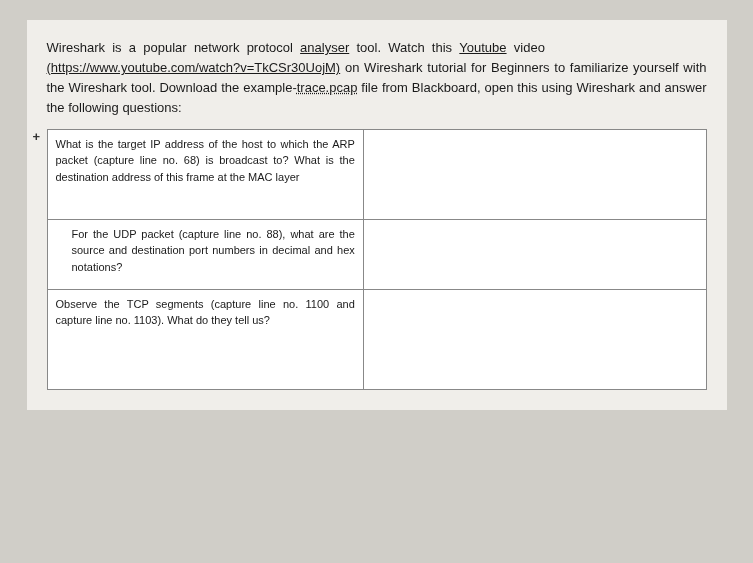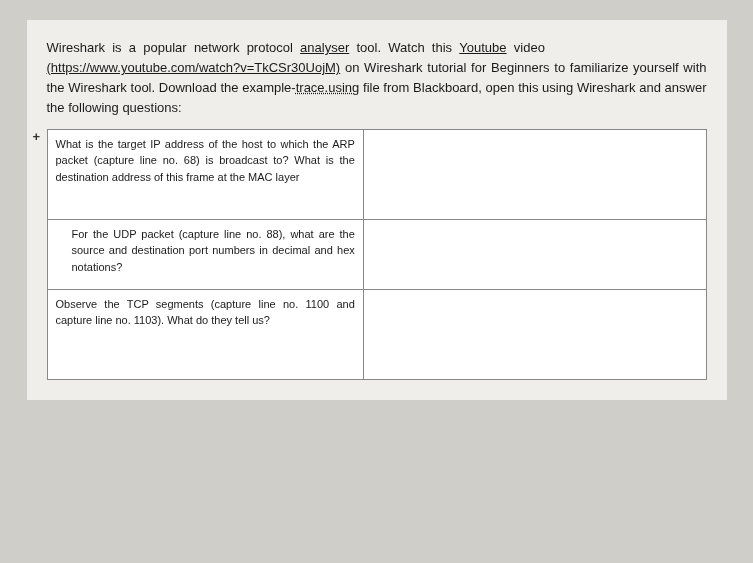--- a/index.html
+++ b/index.html
@@ -77,29 +77,29 @@
       text-align: justify;
     }
 
     td.answer-cell {
       width: 52%;
     }
 
     .q1 { height: 90px; }
     .q2 { height: 110px; }
     .q3 { height: 70px; padding-left: 24px; }
-    .q4 { height: 90px; }
+    .q4 { height: 100px; }
   </style>
 </head>
 <body>
 
 <div class="page-container">
   <p class="intro-text">
     Wireshark &nbsp;is &nbsp;a &nbsp;popular &nbsp;network &nbsp;protocol &nbsp;<a href="#" style="text-decoration:underline;">analyser</a> &nbsp;tool. &nbsp;Watch &nbsp;this &nbsp;<a href="#" style="text-decoration:underline;">Youtube</a> &nbsp;video<br>
-    <a href="#" style="">(https://www.youtube.com/watch?v=TkCSr30UojM)</a> on Wireshark tutorial for Beginners to familiarize yourself with the Wireshark tool. Download the example-<span class="underline-dotted">trace.using</span> file from Blackboard, open this using Wireshark and answer the following questions:
+    <a href="#" style="">(https://www.youtube.com/watch?v=TkCSr30UojM)</a> on Wireshark tutorial for Beginners to familiarize yourself with the Wireshark tool. Download the example-<span class="underline-dotted">trace.pcap</span> file from Blackboard, open this using Wireshark and answer the following questions:
   </p>
 
   <div class="table-wrapper">
     <span class="plus-icon">+</span>
     <table>
       <tbody>
         <tr>
           <td class="question-cell q1">
             <span>What is the target IP address of the host to which the ARP packet (capture line no. 68) is broadcast to? What is the destination address of this frame at the MAC layer</span>
           </td>

